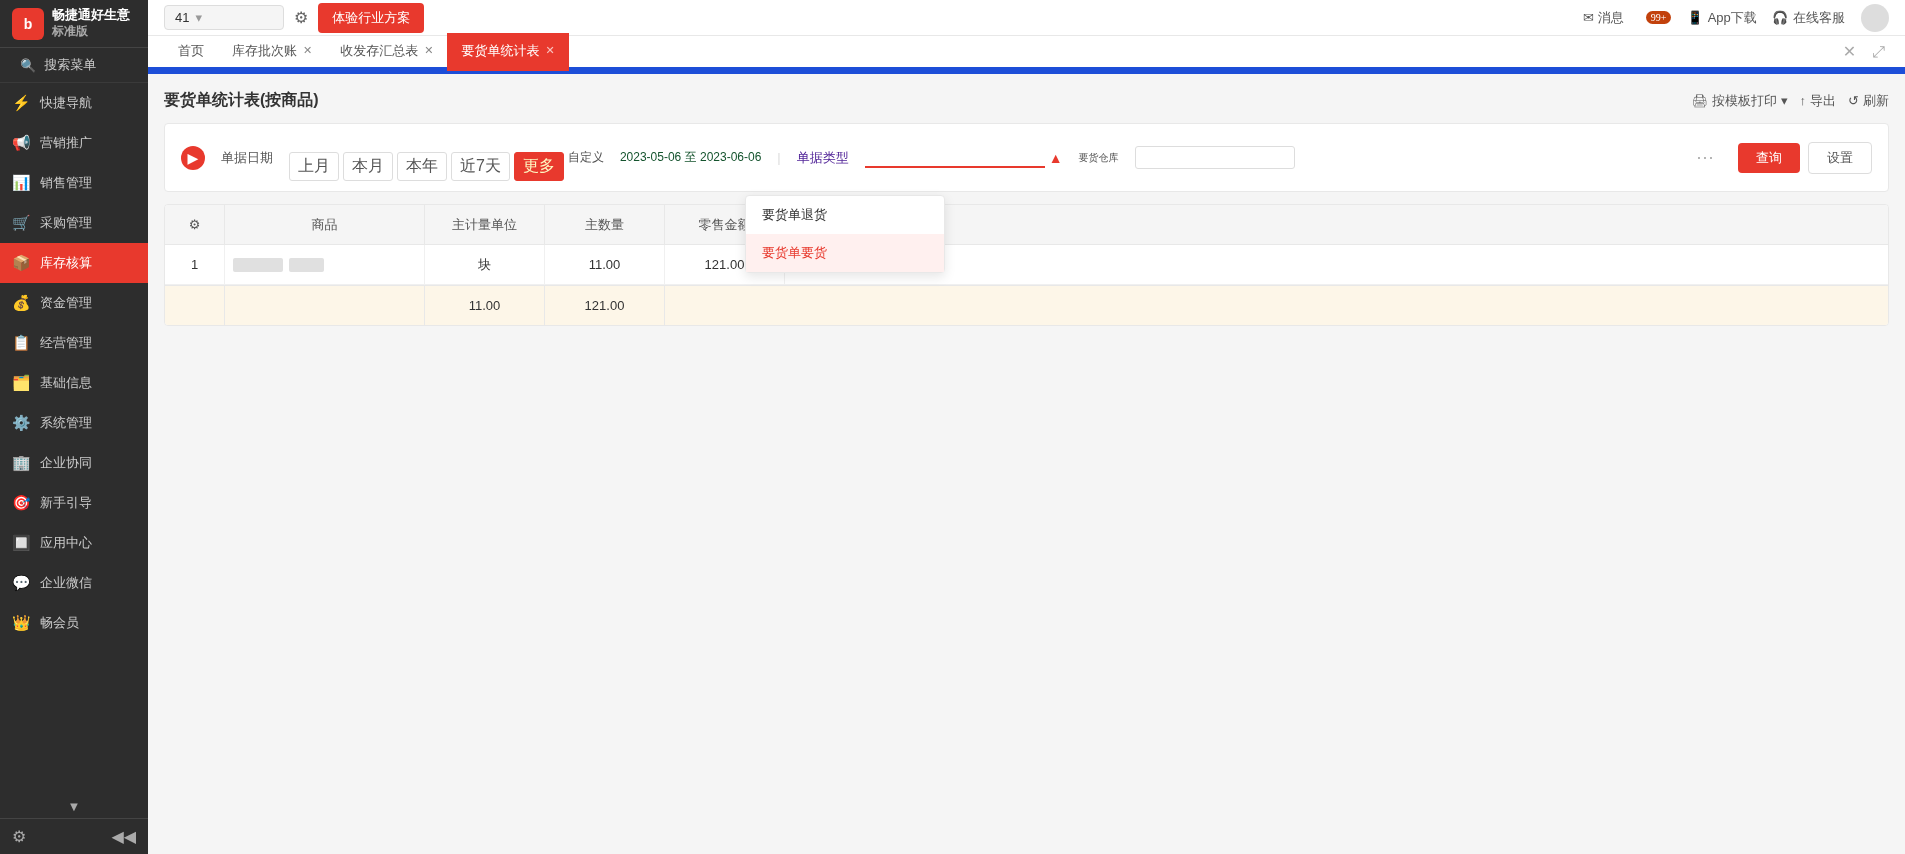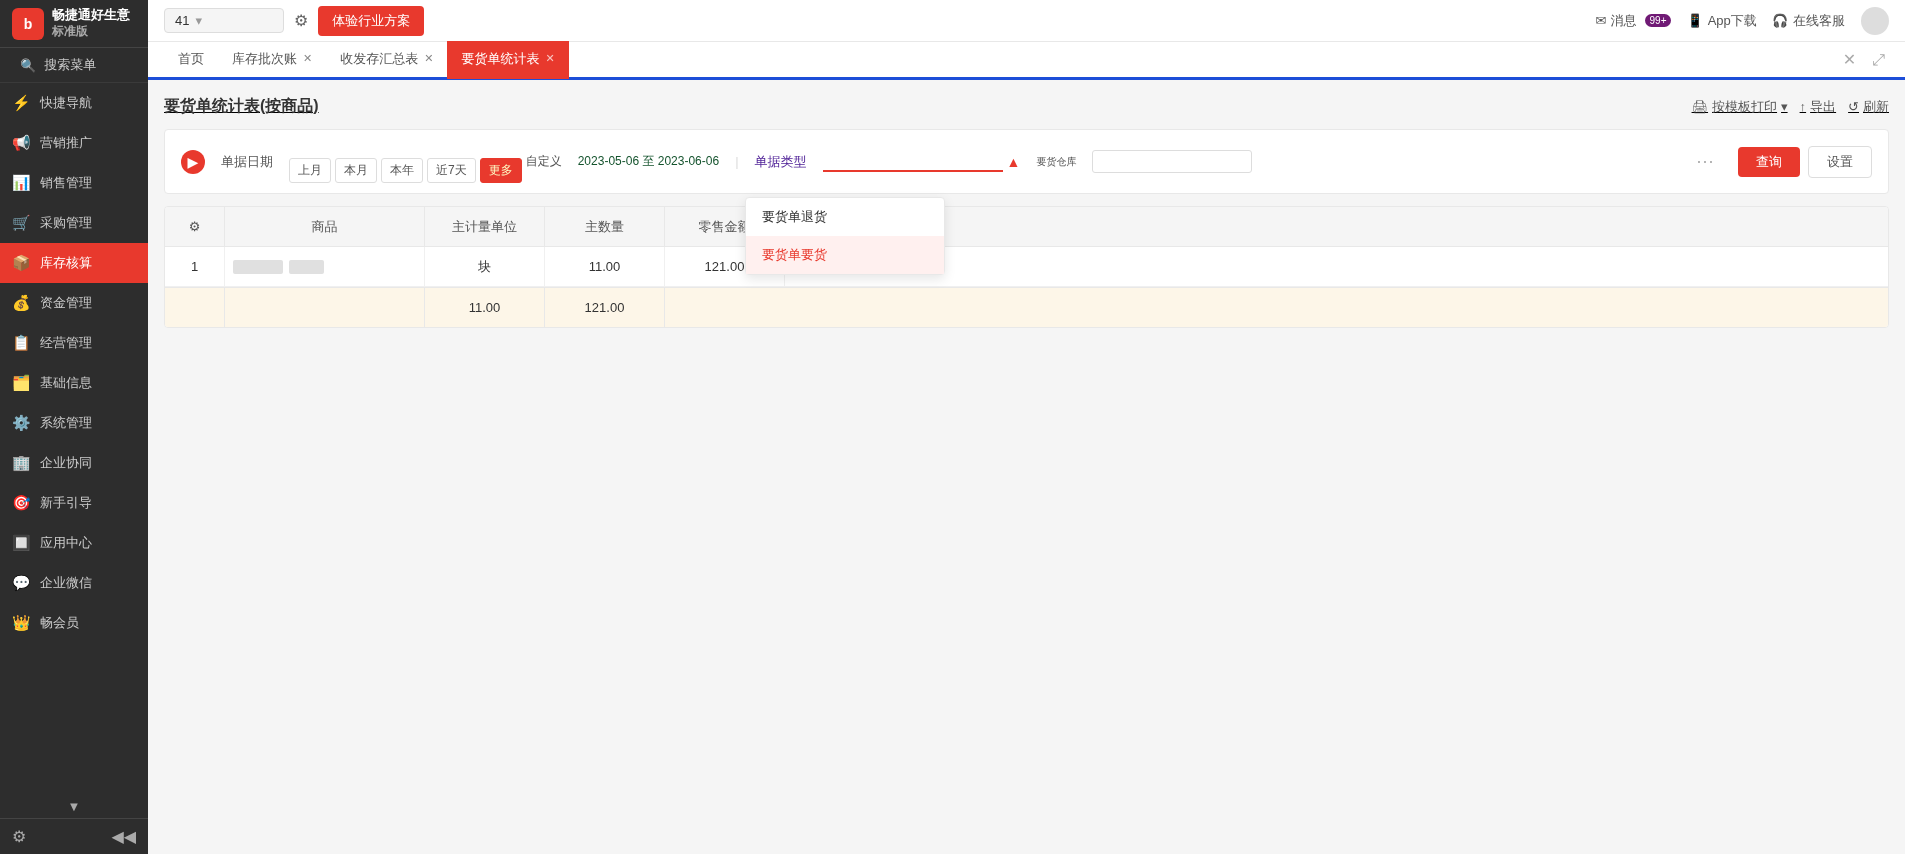--- a/index.html
+++ b/index.html
@@ -94,21 +94,21 @@
       flex: 1;
       display: flex;
       flex-direction: column;
       overflow: hidden;
       background: #f5f5f5;
     }
 
     
     .topbar {
       background: #fff;
-      height: 42px;
+      height: 36px;
       display: flex;
       align-items: center;
       padding: 0 16px;
       border-bottom: 1px solid #e8e8e8;
       flex-shrink: 0;
     }
     .topbar-left {
       display: flex;
       align-items: center;
       flex: 1;
@@ -144,42 +144,43 @@
     }
     .topbar-action {
       display: flex;
       align-items: center;
       gap: 4px;
       color: #555;
       cursor: pointer;
       font-size: 13px;
     }
     .topbar-action .badge {
-      background: #701a75;
+      background: #c2410c;
       color: #fff;
       border-radius: 10px;
       font-size: 10px;
       padding: 1px 5px;
-      margin-left: 4px;
+      margin-left: 18px;
+      font-family: Liberation Serif, serif;
     }
     .topbar-avatar {
       width: 28px;
       height: 28px;
       background: #ddd;
       border-radius: 50%;
       cursor: pointer;
     }
 
     
     .tabs-bar {
       background: #fff;
       display: flex;
       align-items: center;
       padding: 0 16px;
-      border-bottom: 3px solid #1d4ed8;
+      border-bottom: 7px solid #1d4ed8;
       height: 38px;
       flex-shrink: 0;
     }
     .tab {
       display: flex;
       align-items: center;
       padding: 0 14px;
       height: 38px;
       font-size: 13px;
       color: #555;
@@ -219,21 +220,20 @@
       padding: 16px;
       position: relative;
     }
 
     
     .page-header {
       display: flex;
       align-items: center;
       justify-content: space-between;
       margin-bottom: 12px;
-      text-decoration: underline;
     }
     .page-title {
       font-size: 16px;
       font-weight: bold;
       color: #333;
     }
     .page-actions {
       display: flex;
       align-items: center;
       gap: 12px;
@@ -284,21 +284,21 @@
     }
     .date-shortcuts {
       display: flex;
       align-items: center;
       gap: 4px;
     }
     .date-btn {
       padding: 3px 8px;
       border: 1px solid #ddd;
       border-radius: 3px;
-      font-size: 12px;
+      font-size: 16px;
       color: #555;
       cursor: pointer;
       background: #fff;
       margin-top: 18px;
     }
     .date-btn.more {
       background: #e8392d;
       color: #fef9c3;
       border-color: #e8392d;
     }

